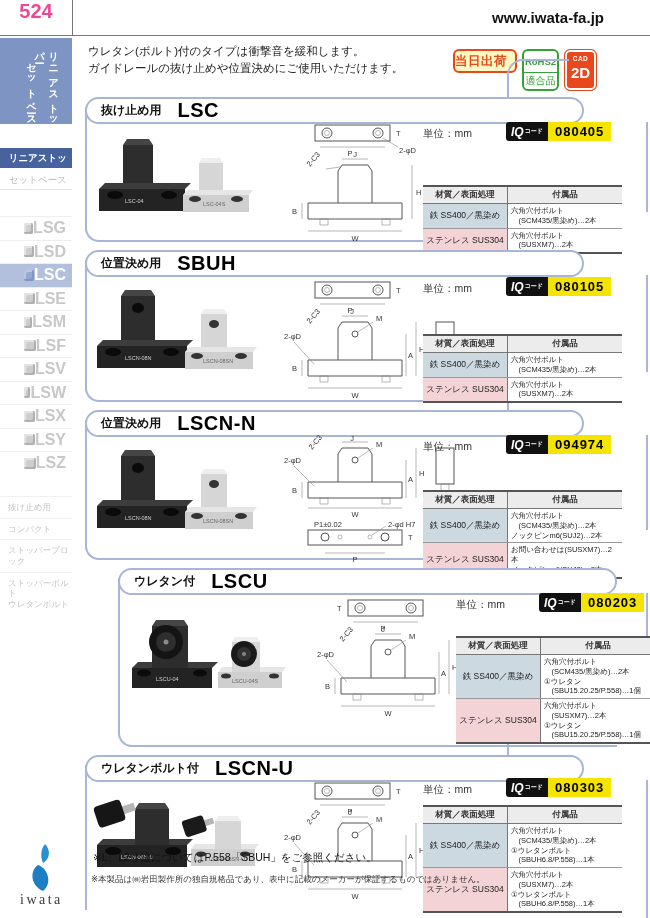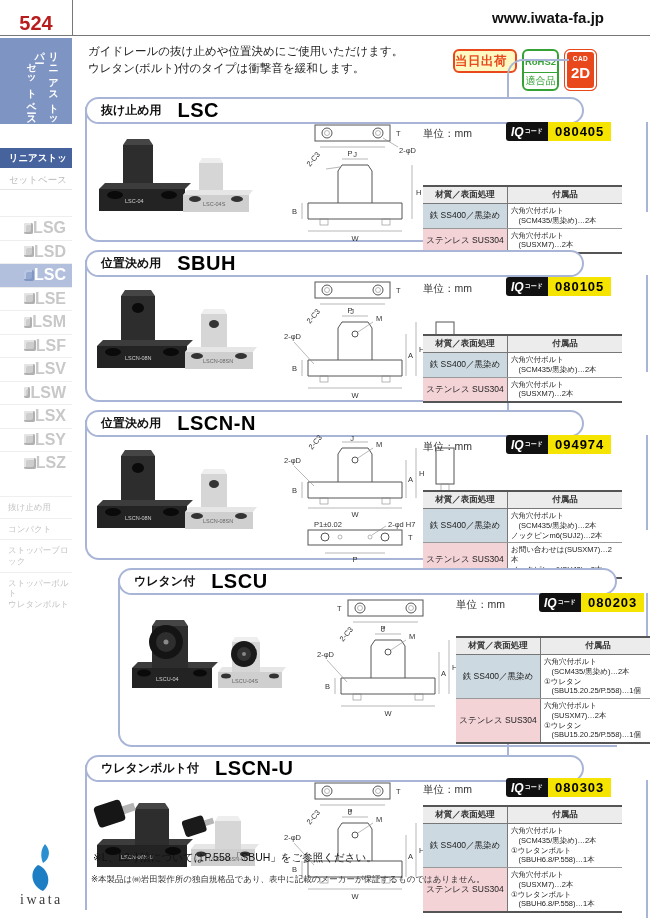--- a/index.html
+++ b/index.html
@@ -8,21 +8,21 @@
     --stain:#f3d3d6;
     --red:#e8481c;
     --green:#35a235;
   }
   html,body{margin:0;padding:0;background:#fff;}
   .page{position:relative;width:650px;height:918px;background:#fff;overflow:hidden;
         font-family:"Liberation Sans","DejaVu Sans",sans-serif;color:#222;}
   .abs{position:absolute;}
 
   
-  .pageno{left:0;top:12px;width:72px;text-align:center;font-size:20px;font-weight:bold;color:#b91c1c;}
+  .pageno{left:0;top:0;width:72px;text-align:center;font-size:20px;font-weight:bold;color:#ec4899;}
   .vrule{left:72px;top:0;height:35px;width:0;border-left:1.5px solid #777;}
   .hrule{left:0;top:35px;width:650px;height:0;border-top:1.5px solid #777;}
   .tagline{left:132px;top:16px;width:355px;font-size:9px;color:#444;}
   .url{left:492px;top:9px;font-size:15px;font-weight:bold;color:#111;}
 
   
   .side-tab{left:0;top:38px;width:72px;height:86px;background:#7e95c4;}
   .vtext{position:absolute;writing-mode:vertical-rl;text-orientation:upright;
          color:#fff;font-weight:bold;font-size:10px;letter-spacing:1.5px;}
   .menu-active{left:0;top:148px;width:72px;height:20px;background:#46639e;color:#fff;
@@ -163,22 +163,22 @@
 ウレタンボルト</div>
   </div>
 
   <svg class="abs logo" width="56" height="70" viewBox="0 0 56 70">
     <path d="M31 4 C37 10 36 19 29 23 C26 16 27 9 31 4 Z" fill="#2a8fd0"></path>
     <path d="M24 25 C35 29 38 44 29 51 C17 46 15 31 24 25 Z" fill="#1d7ec4"></path>
     <text x="6" y="64" font-size="14" letter-spacing="2.5" fill="#3a3a3a">iwata</text>
   </svg>
 
   <div class="abs intro">
+    <div>ウレタン(ボルト)付のタイプは衝撃音を緩和します。</div>
     <div>ガイドレールの抜け止めや位置決めにご使用いただけます。</div>
-    <div>ウレタン(ボルト)付のタイプは衝撃音を緩和します。</div>
   </div>
   <div class="abs badges">
     <div class="badge-ship">
       <div class="t">当日出荷</div>
       <div class="b">受付16時</div>
     </div>
     <div class="badge-rohs">
       <div class="t">RoHS2</div>
       <div class="b">適合品</div>
     </div>

